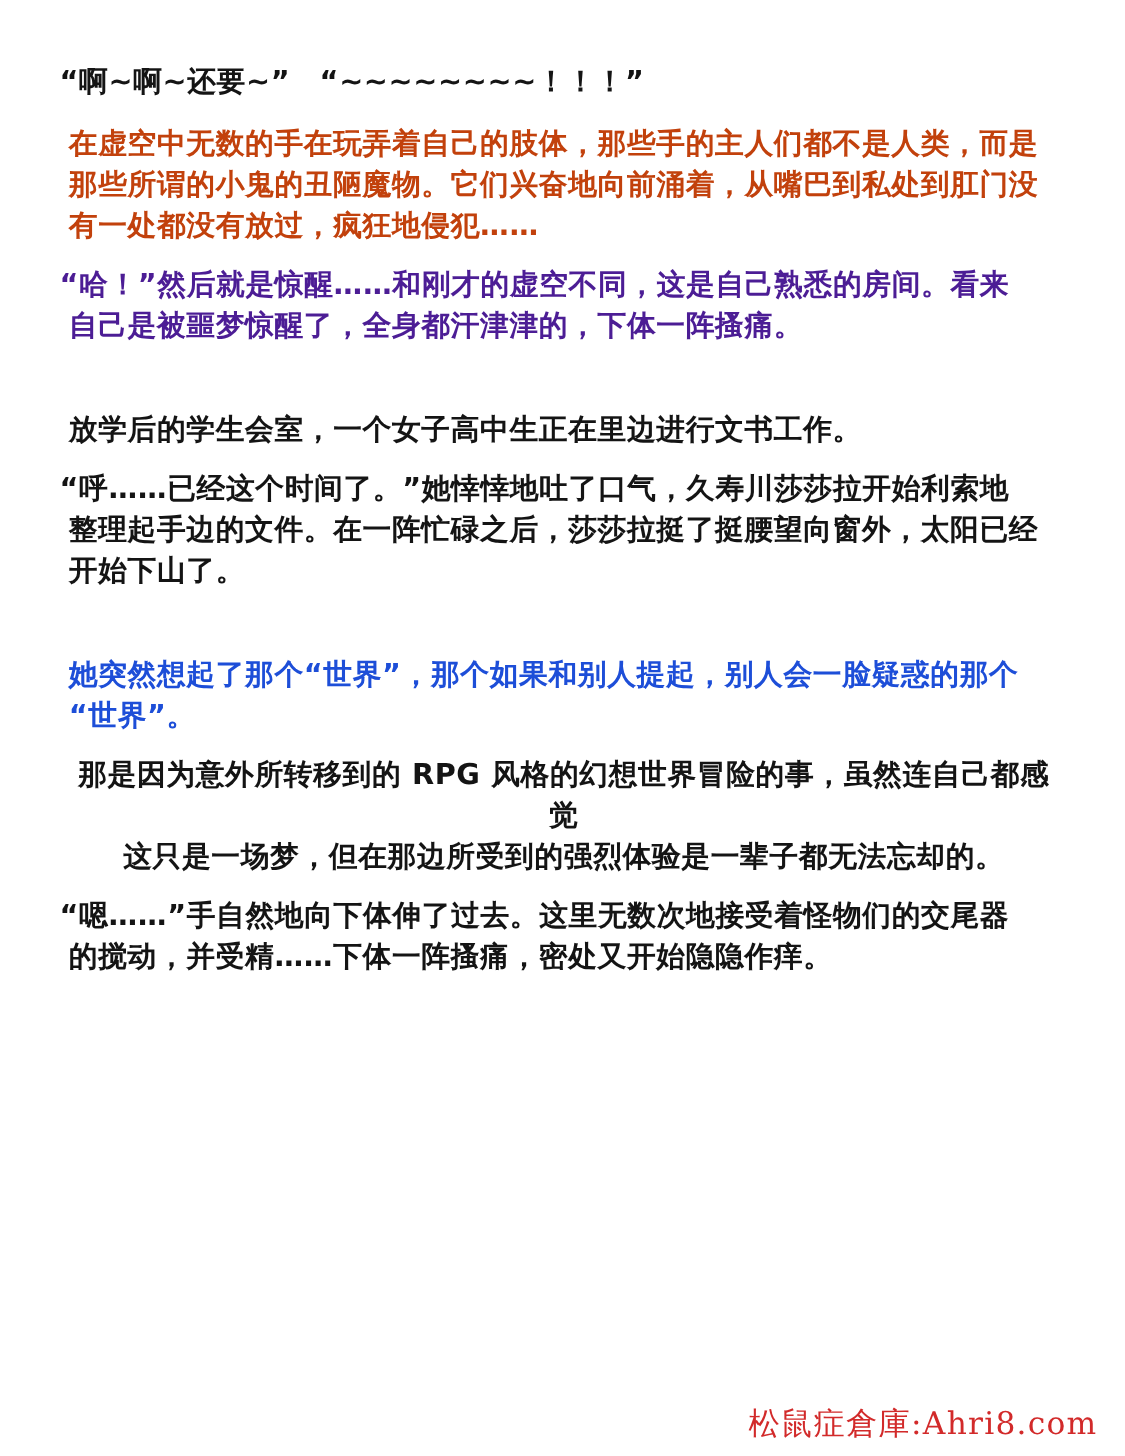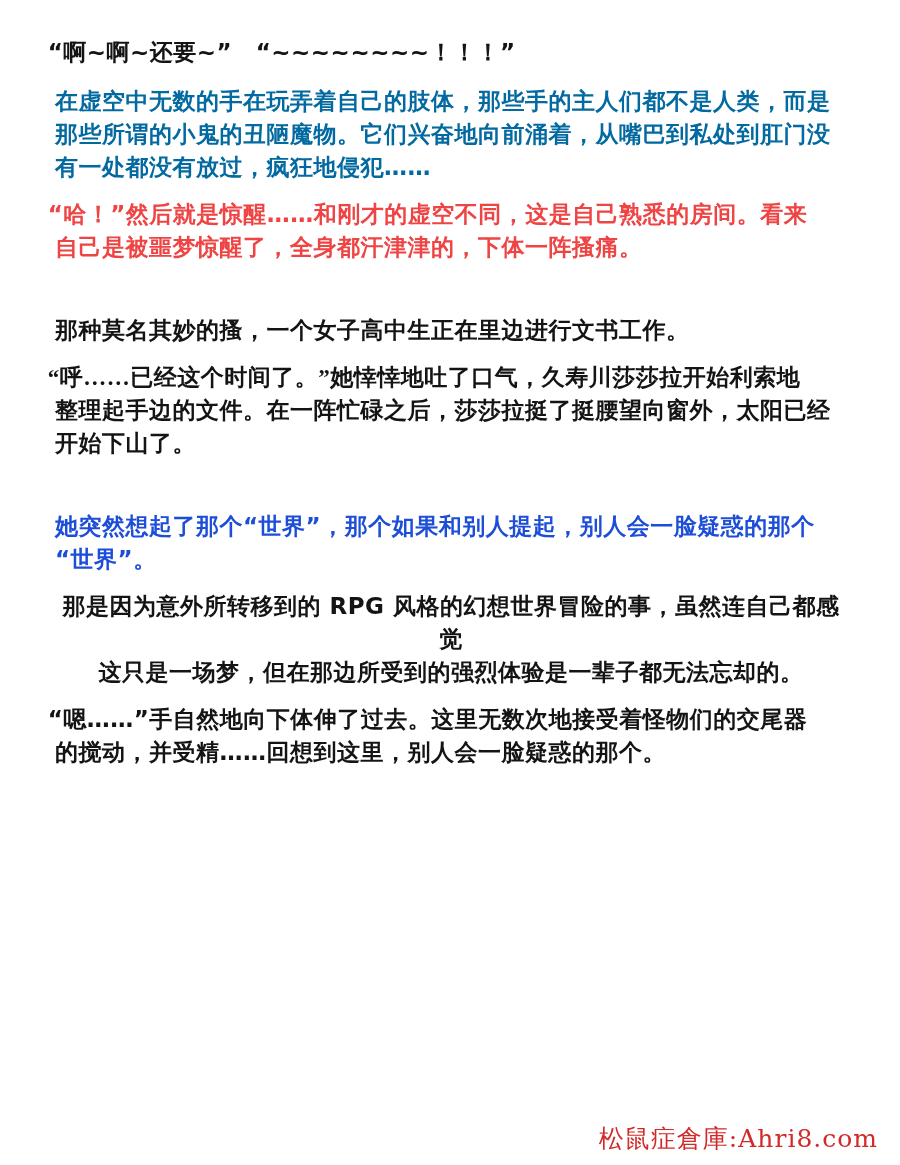--- a/index.html
+++ b/index.html
@@ -15,21 +15,21 @@
     font-family: "DejaVu Sans", "Liberation Sans", sans-serif;
   }
   .page {
     position: absolute;
     inset: 0;
     background: #ffffff;
   }
   .text-column {
     position: absolute;
     left: 55px;
-    top: 36px;
+    top: 50px;
     width: 792px;
     color: #141414;
   }
   p.para {
     margin: 0 0 14px 0;
     font-size: 23px;
     font-weight: bold;
     line-height: 33px;
     letter-spacing: 0.5px;
     white-space: pre-line;
@@ -55,31 +55,31 @@
     white-space: nowrap;
     text-align: center;
   }
 </style>
 </head>
 <body style="background: rgb(255, 255, 255);">
 
 <div class="page">
   <div class="text-column">
     <p class="para heading quote" style="color: rgb(20, 20, 20);">“啊~啊~还要~”　“~~~~~~~~！！！”</p>
-    <p class="para" style="color: #0369a1;">在虚空中无数的手在玩弄着自己的肢体，那些手的主人们都不是人类，而是
+    <p class="para" style="color: #c2410c;">在虚空中无数的手在玩弄着自己的肢体，那些手的主人们都不是人类，而是
 那些所谓的小鬼的丑陋魔物。它们兴奋地向前涌着，从嘴巴到私处到肛门没
 有一处都没有放过，疯狂地侵犯……</p>
-    <p class="para quote" style="color: #ef4444;">“哈！”然后就是惊醒……和刚才的虚空不同，这是自己熟悉的房间。看来
+    <p class="para quote" style="color: #4c1d95;">“哈！”然后就是惊醒……和刚才的虚空不同，这是自己熟悉的房间。看来
 自己是被噩梦惊醒了，全身都汗津津的，下体一阵搔痛。</p>
-    <p class="para section-gap" style="color: rgb(20, 20, 20);">那种莫名其妙的搔，一个女子高中生正在里边进行文书工作。</p>
-    <p class="para quote" style="color: rgb(20, 20, 20); font-family: Liberation Serif, serif;">“呼……已经这个时间了。”她悻悻地吐了口气，久寿川莎莎拉开始利索地
+    <p class="para section-gap" style="color: rgb(20, 20, 20);">放学后的学生会室，一个女子高中生正在里边进行文书工作。</p>
+    <p class="para quote" style="color: rgb(20, 20, 20);">“呼……已经这个时间了。”她悻悻地吐了口气，久寿川莎莎拉开始利索地
 整理起手边的文件。在一阵忙碌之后，莎莎拉挺了挺腰望向窗外，太阳已经
 开始下山了。</p>
     <p class="para section-gap" style="color: #1d4ed8;">她突然想起了那个“世界”，那个如果和别人提起，别人会一脸疑惑的那个
 “世界”。</p>
     <p class="para" style="color: rgb(20, 20, 20); text-align: center;">那是因为意外所转移到的 RPG 风格的幻想世界冒险的事，虽然连自己都感觉
 这只是一场梦，但在那边所受到的强烈体验是一辈子都无法忘却的。</p>
     <p class="para quote" style="color: rgb(20, 20, 20);">“嗯……”手自然地向下体伸了过去。这里无数次地接受着怪物们的交尾器
-的搅动，并受精……回想到这里，别人会一脸疑惑的那个。</p>
+的搅动，并受精……下体一阵搔痛，密处又开始隐隐作痒。</p>
   </div>
 
   <div class="watermark" style="color: rgb(210, 42, 42);">松鼠症倉庫:Ahri8.com</div>
 </div>
 
 </body></html>

